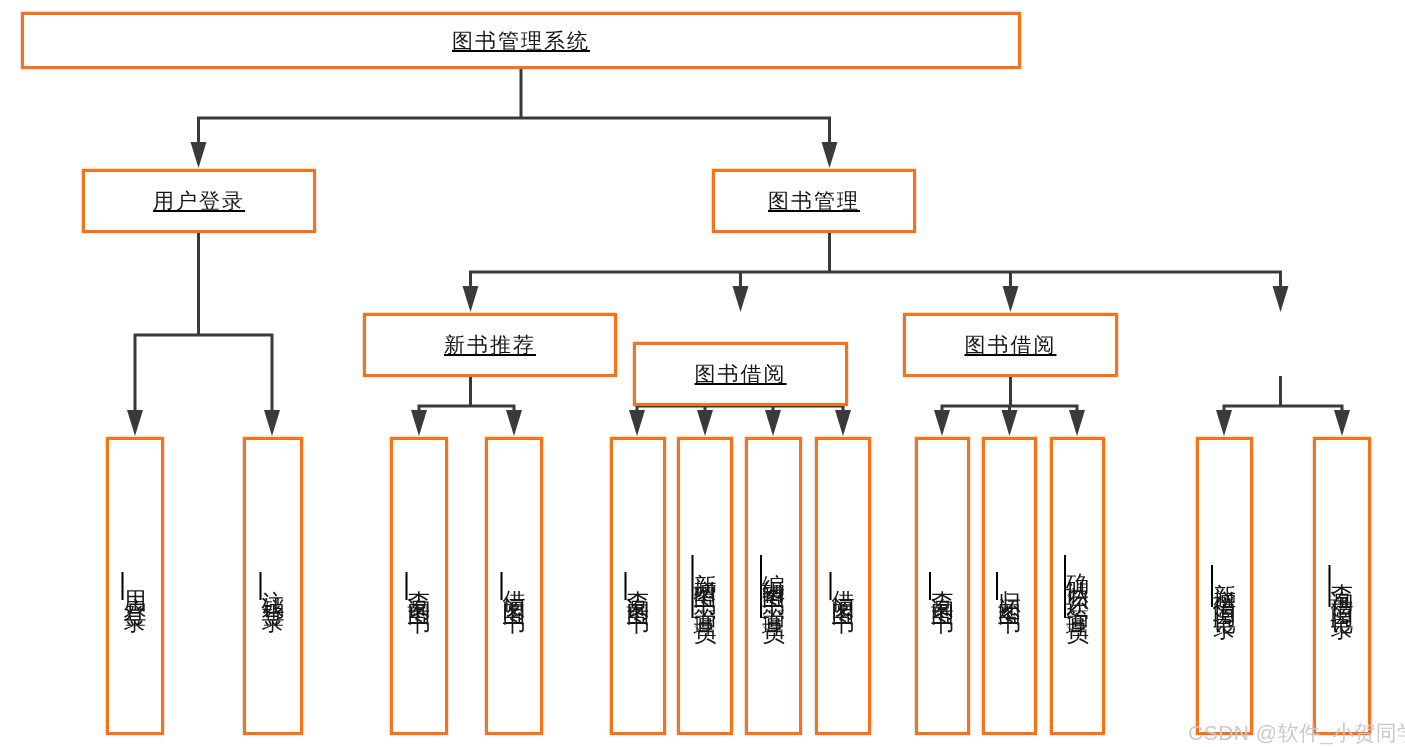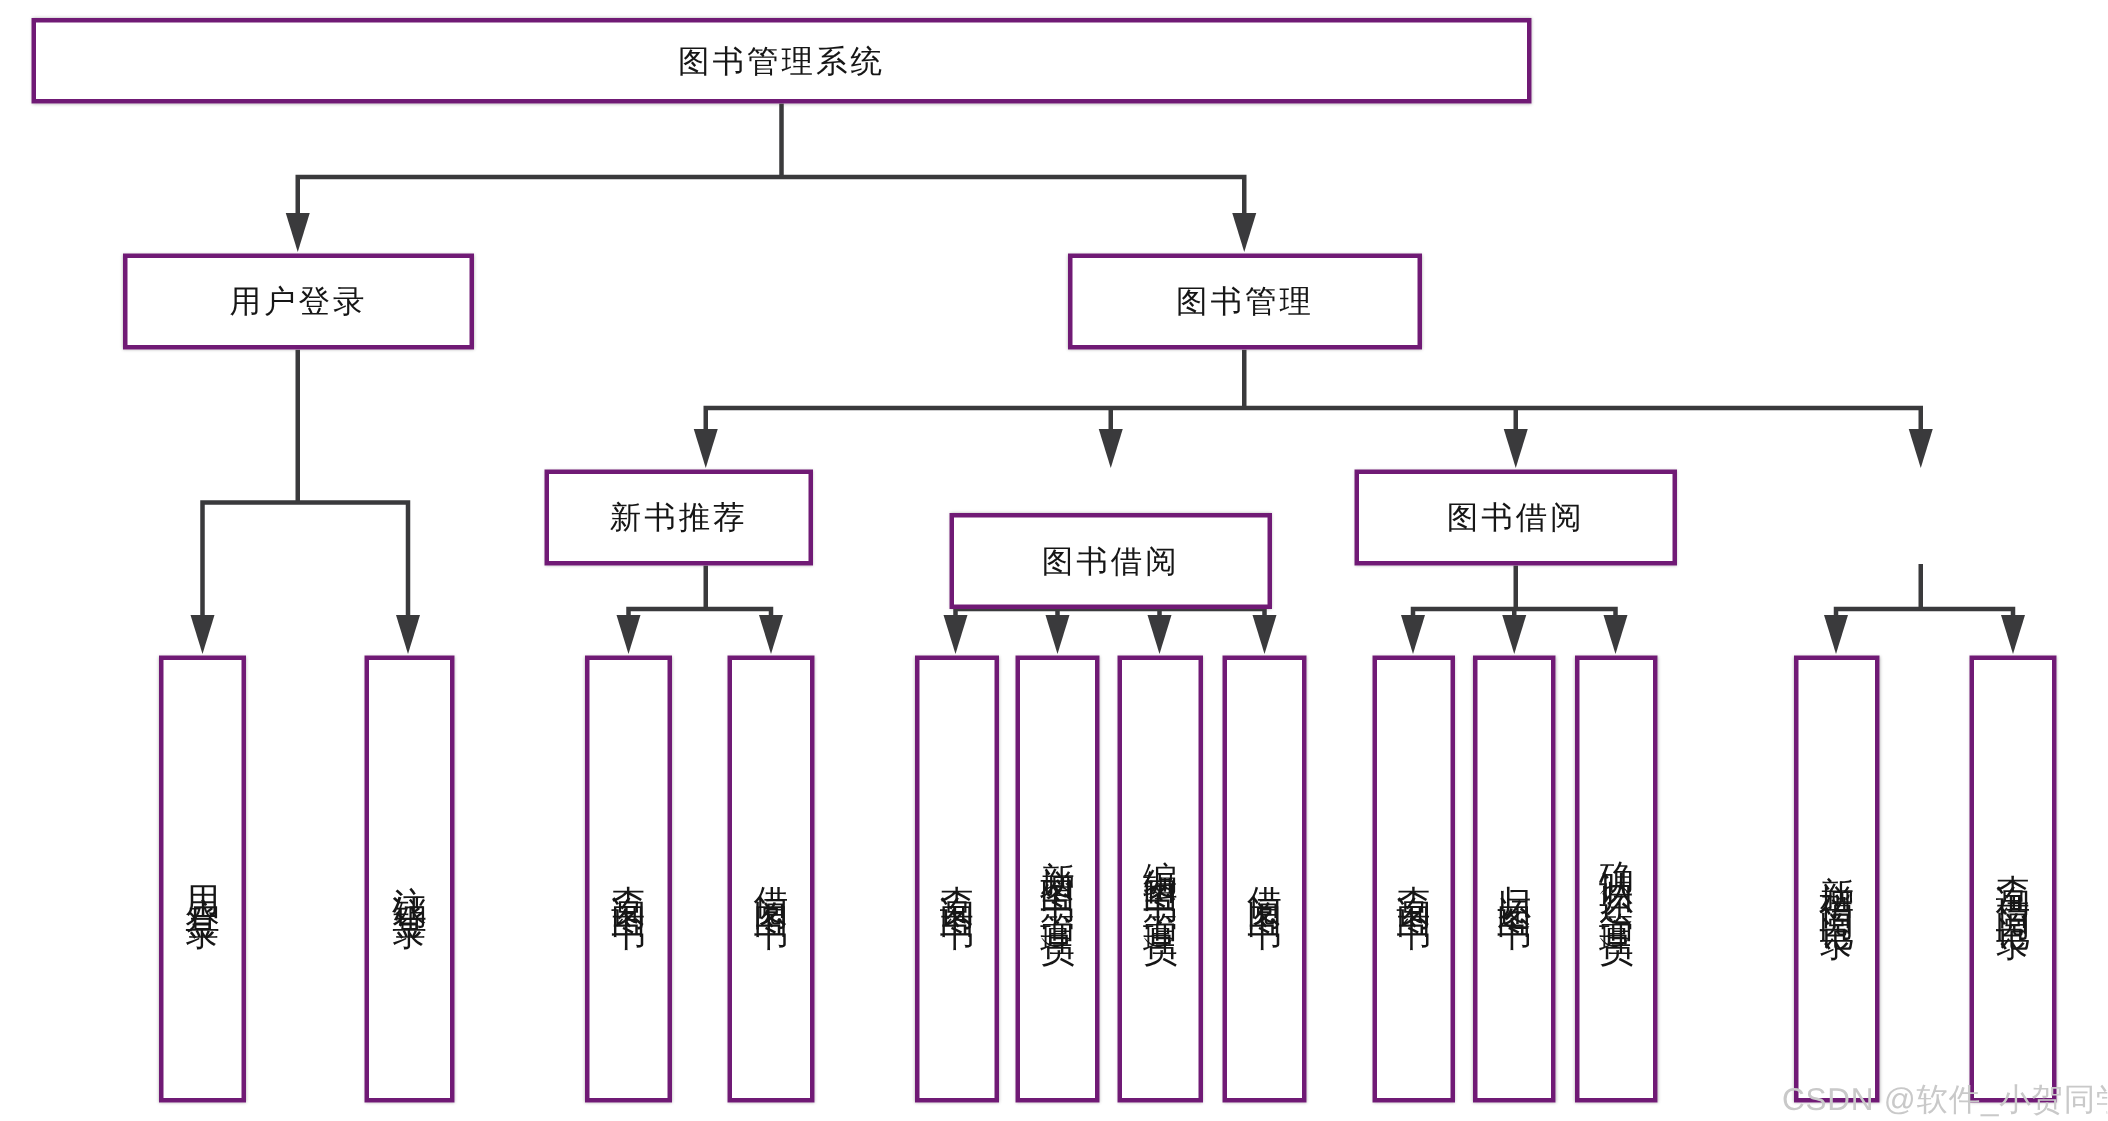--- a/index.html
+++ b/index.html
@@ -7,25 +7,26 @@
     position:relative;
     width:1405px; height:747px;
     background:#ffffff;
     font-family:"Liberation Sans", sans-serif;
     overflow:hidden;
   }
   .connectors { position:absolute; left:0; top:0; z-index:1; }
   .box {
     position:absolute;
     box-sizing:border-box;
-    border:3px solid #701a75;
+    border:3px solid #f97316;
     background:#ffffff;
     display:flex; align-items:center; justify-content:center;
     box-shadow:0 0 2px rgba(70,70,70,.45);
     z-index:2;
+    text-decoration:underline;
   }
   .hlabel {
     font-size:21px; color:#161616; letter-spacing:2px; white-space:nowrap;
   }
   .vlabel {
     writing-mode:vertical-rl;
     text-orientation:mixed;
     font-size:23px; color:#161616;
     letter-spacing:7px; line-height:1;
   }
@@ -84,25 +85,25 @@
     </g>
   </svg>
 
   <div class="box" style="left:21px; top:12px; width:1000px; height:57px;">
     <span class="hlabel">图书管理系统</span>
   </div>
 
   <div class="box" style="left:82px; top:169px; width:234px; height:64px;">
     <span class="hlabel">用户登录</span>
   </div>
-  <div class="box" style="left:712px; top:169px; width:236px; height:64px;justify-content:center;">
+  <div class="box" style="left:712px; top:169px; width:204px; height:64px;justify-content:center;">
     <span class="hlabel">图书管理</span>
   </div>
 
-  <div class="box" style="left:363px; top:313px; width:179px; height:64px;">
+  <div class="box" style="left:363px; top:313px; width:254px; height:64px;">
     <span class="hlabel">新书推荐</span>
   </div>
   <div class="box" style="left:633px; top:313px; width:215px; height:64px;margin-top:29px;">
     <span class="hlabel">图书借阅</span>
   </div>
   <div class="box" style="left:903px; top:313px; width:215px; height:64px;">
     <span class="hlabel">图书借阅</span>
   </div>
 
   <div class="box" style="left:106px; top:437px; width:58px; height:298px;">

